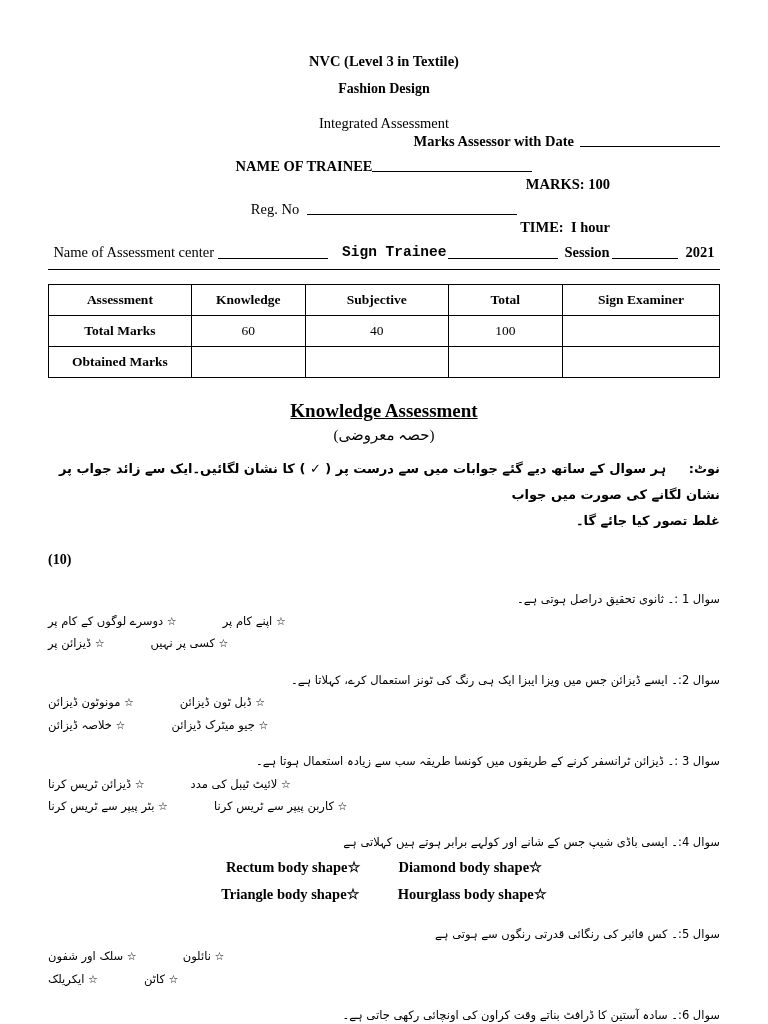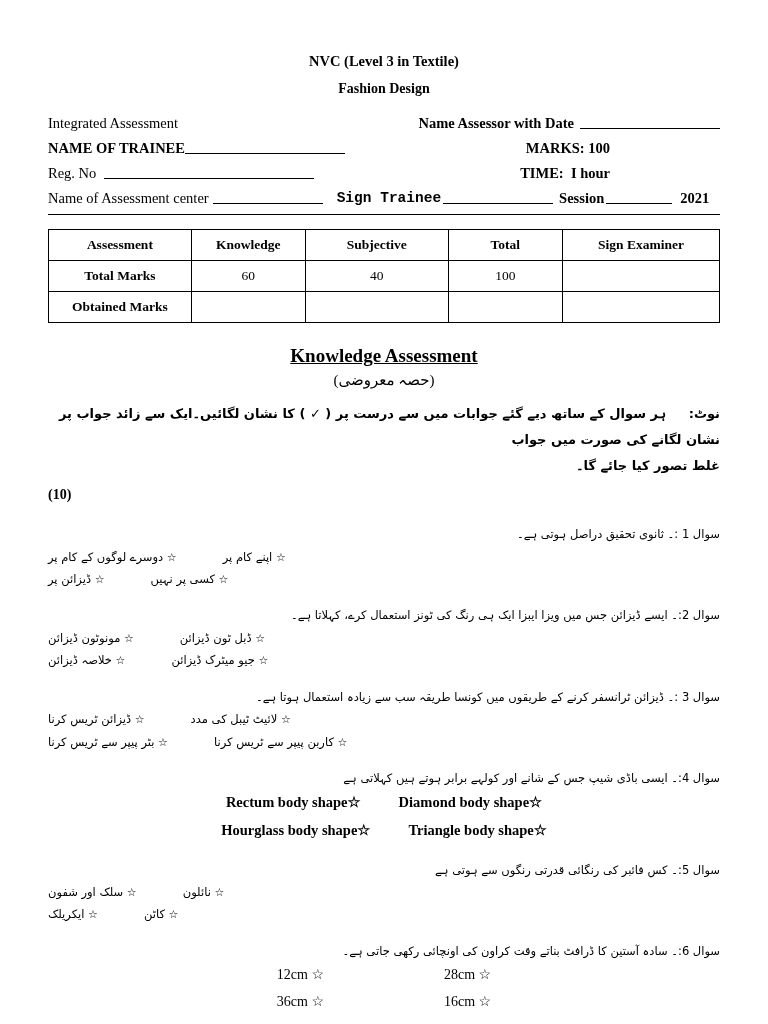--- a/index.html
+++ b/index.html
@@ -37,20 +37,21 @@
 
   .meta {
     margin-top: 16px;
     font-size: 14.5px;
   }
   .meta-row {
     display: flex;
     align-items: center;
     margin-bottom: 7px;
     line-height: 1.25;
+    flex-direction: column;
   }
   .meta-left {
     display: flex;
     align-items: flex-end;
     flex: 0 0 auto;
   }
   .meta-right {
     display: flex;
     align-items: flex-end;
     margin-left: auto;
@@ -108,21 +109,21 @@
     text-align: right;
     font-family: "DejaVu Sans", sans-serif;
     font-size: 13px;
     line-height: 2.0;
     font-weight: bold;
   }
   .note .tencount {
     display: block;
     text-align: left;
     direction: ltr;
-    margin-top: 2px;
+    margin-top: 12px;
     font-size: 14px;
     font-family: "Liberation Serif", serif;
   }
 
   .qblock {
     margin-top: 14px;
     direction: rtl;
     text-align: right;
     font-family: "DejaVu Sans", sans-serif;
     font-size: 11.5px;
@@ -162,21 +163,21 @@
   <div class="hdr-line">NVC (Level 3 in Textile)</div>
   <div class="hdr-line sub">Fashion Design</div>
 
   <div class="meta">
 
     <div class="meta-row">
       <div class="meta-left">
         <span class="lbl">Integrated Assessment</span>
       </div>
       <div class="meta-right">
-        <span class="lbl b">Name Assessor with Date</span>
+        <span class="lbl b">Marks Assessor with Date</span>
         <span class="rule" style="width:140px;margin-left:6px;"></span>
       </div>
     </div>
 
     <div class="meta-row">
       <div class="meta-left">
         <span class="lbl b">NAME OF TRAINEE</span>
         <span class="rule" style="width:160px;"></span>
       </div>
       <div class="meta-right" style="margin-right:110px;">
@@ -281,22 +282,22 @@
     </div>
   </div>
 
   <div class="qblock">
     <span class="qstem">سوال 4:۔ ایسی باڈی شیپ جس کے شانے اور کولہے برابر ہوتے ہیں کہلاتی ہے</span>
     <div class="opts-row-en">
       <span class="opt-en">Rectum body shape☆</span>
       <span class="opt-en">Diamond body shape☆</span>
     </div>
     <div class="opts-row-en">
+      <span class="opt-en">Triangle body shape☆</span>
       <span class="opt-en">Hourglass body shape☆</span>
-      <span class="opt-en">Triangle body shape☆</span>
     </div>
   </div>
 
   <div class="qblock">
     <span class="qstem">سوال 5:۔ کس فائبر کی رنگائی قدرتی رنگوں سے ہوتی ہے</span>
     <div class="opts-row">
       <span class="opt"><span class="star">☆</span> <span>نائلون</span></span>
       <span class="opt"><span class="star">☆</span> <span>سلک اور شفون</span></span>
     </div>
     <div class="opts-row">

